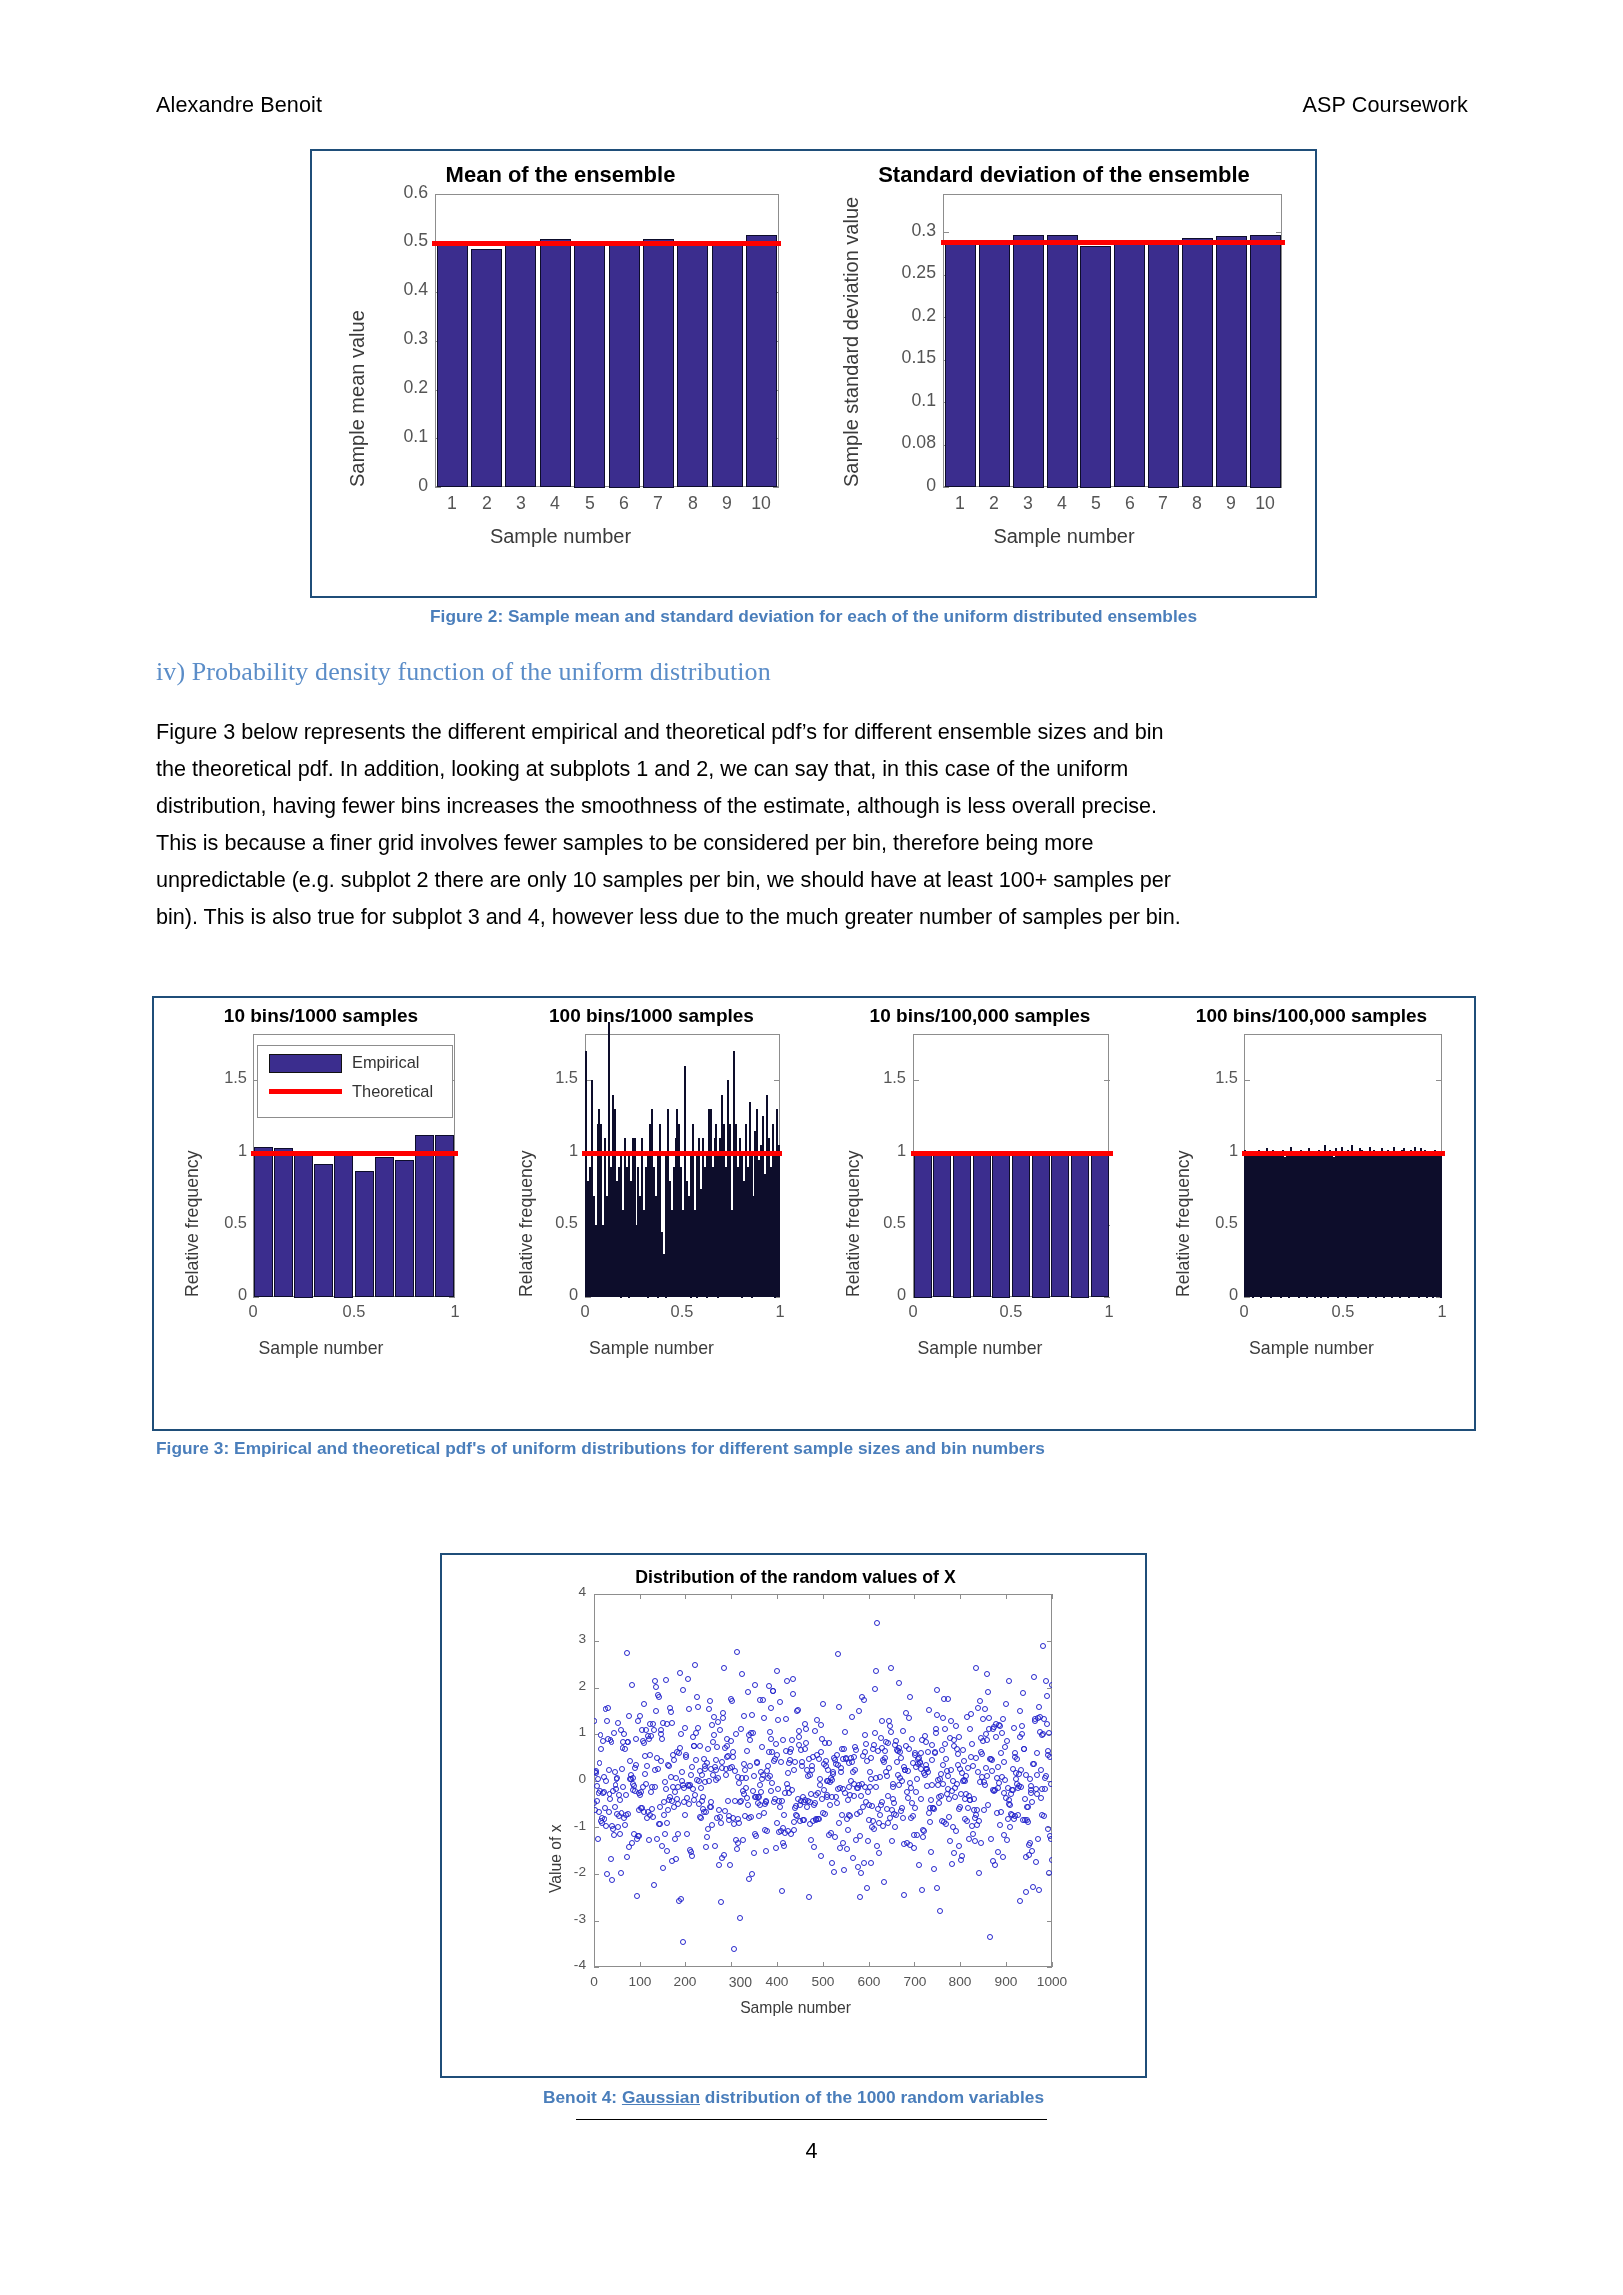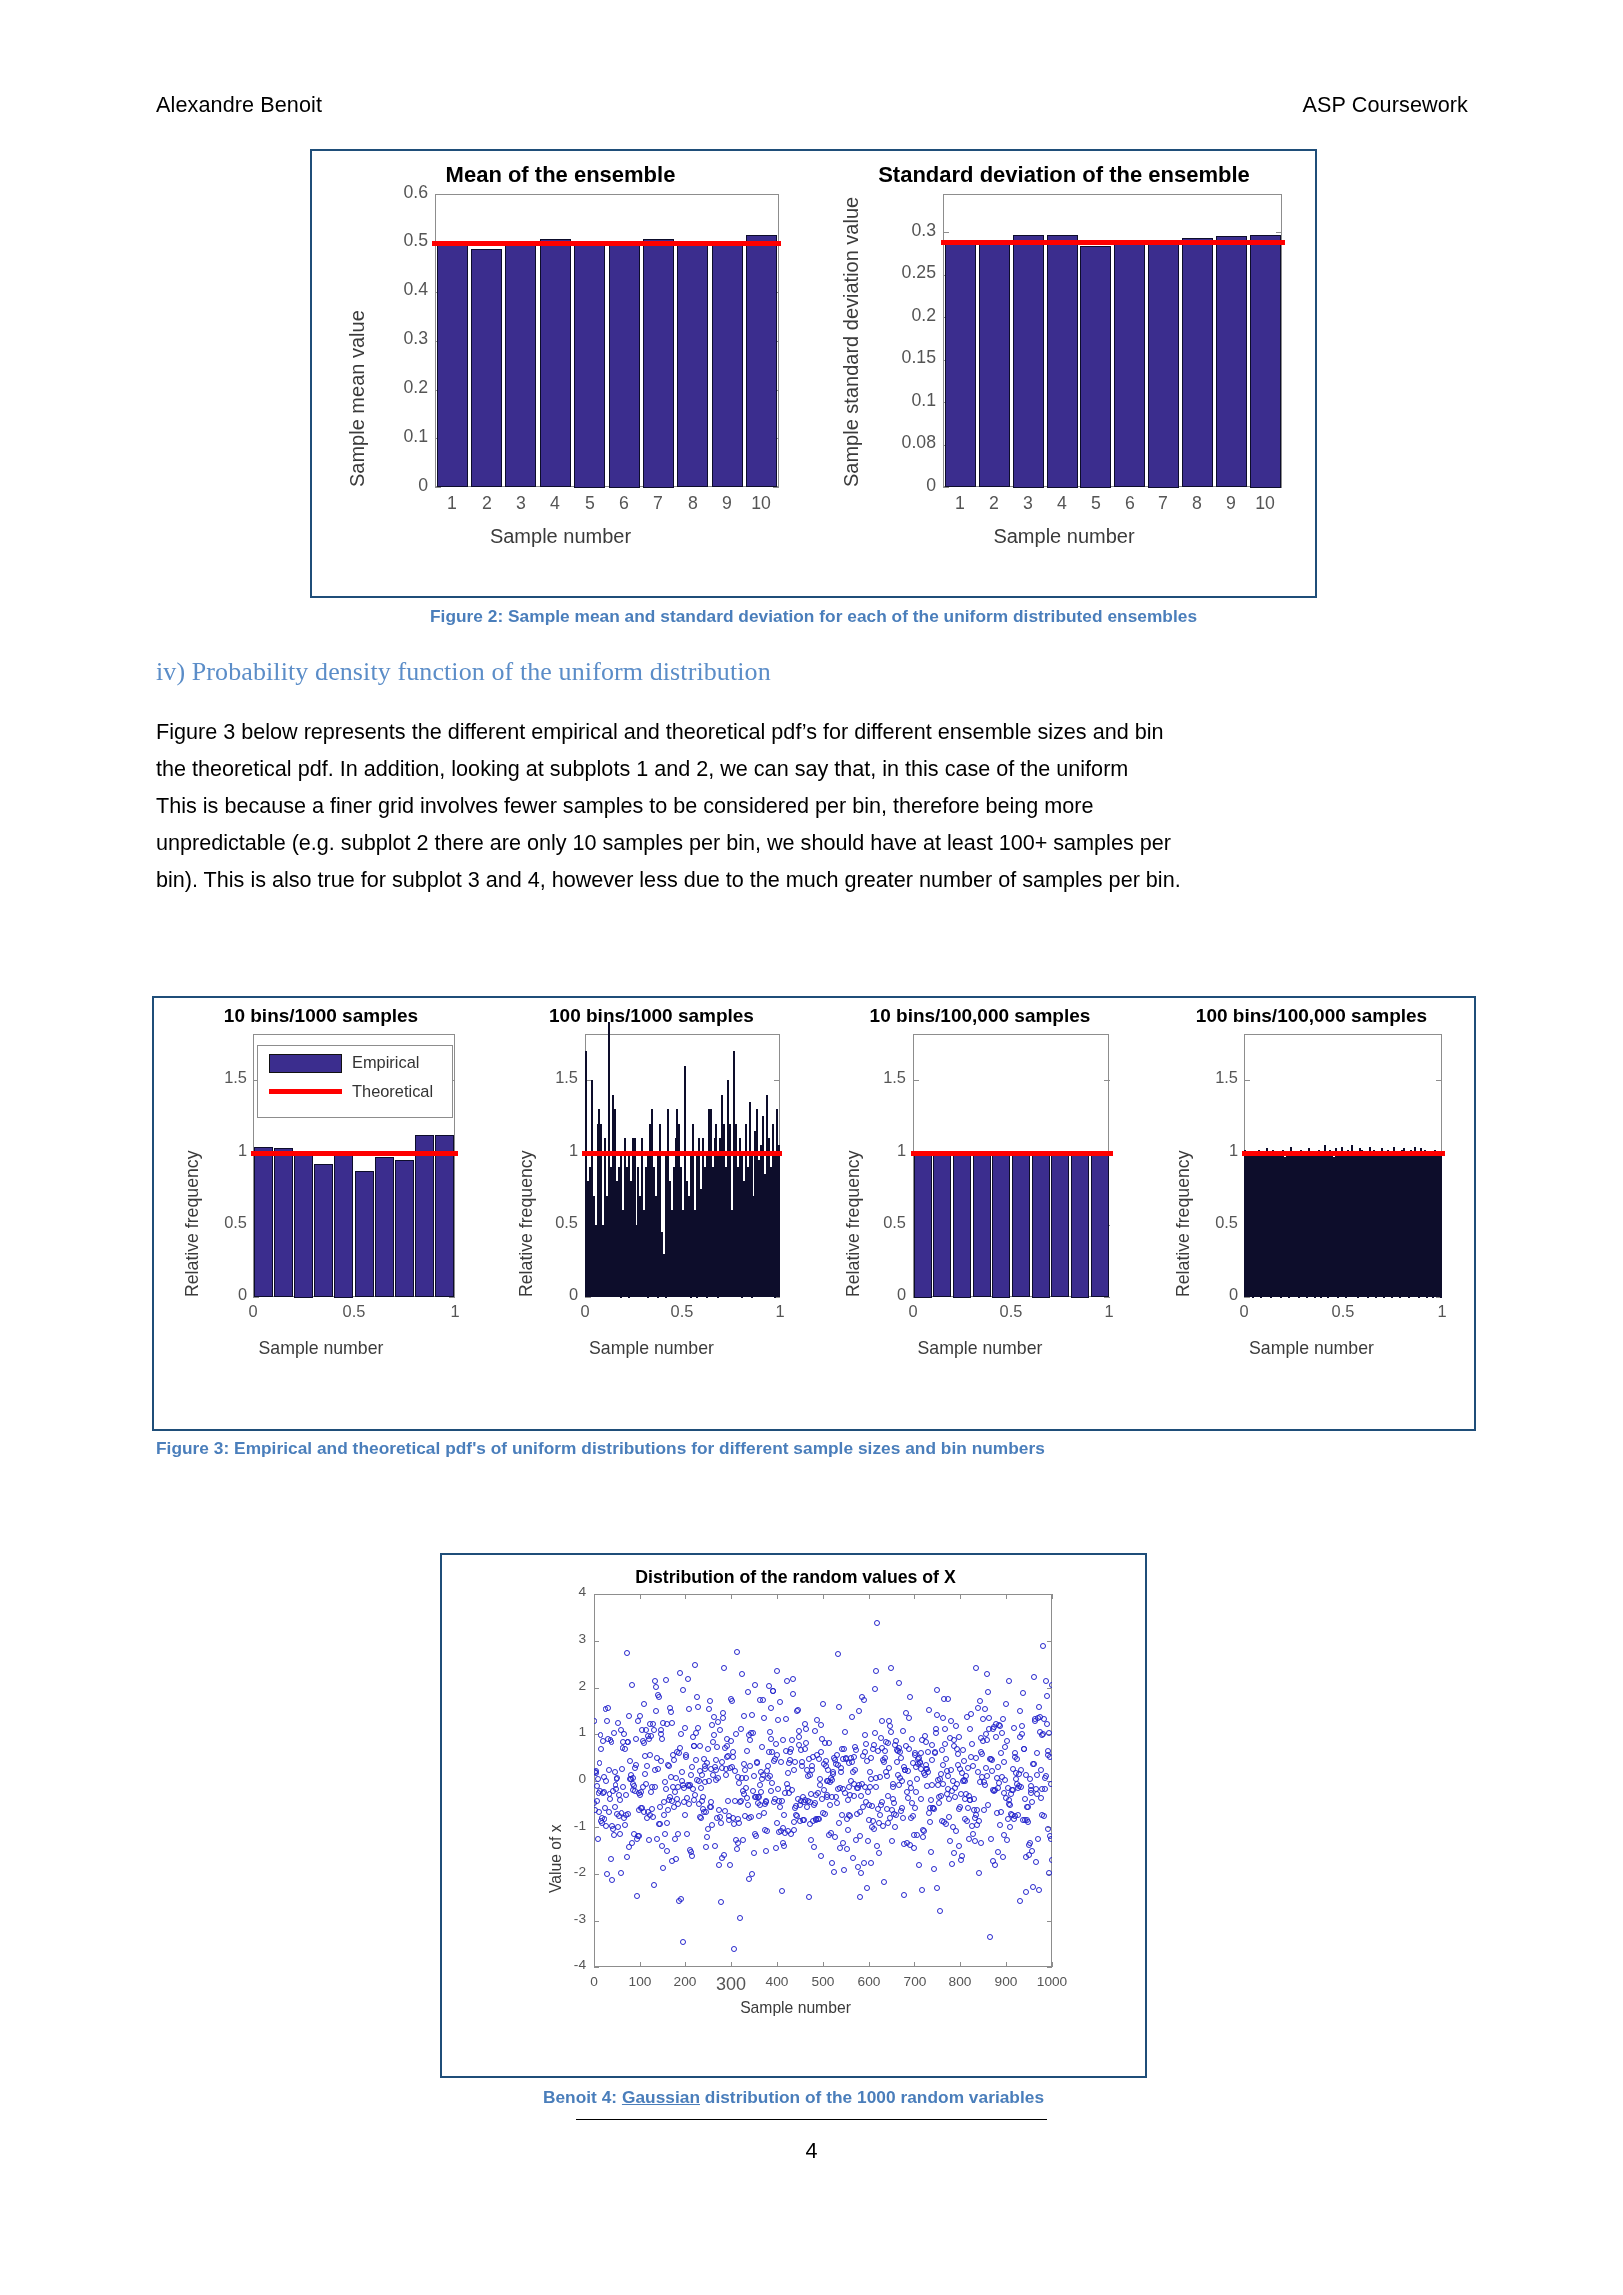--- a/index.html
+++ b/index.html
@@ -157,20 +157,21 @@
         <div class="ylab" style="left:31px;top:336px;font-size:20px;">Sample standard deviation value</div>
       </div>
     </div>
   <div class="cap" id="fig2cap" style="top: 606px; left: 310px; width: 1007px; text-align: center;">Figure 2: Sample mean and standard deviation for each of the uniform distributed ensembles</div>
 
   <div class="h4" style="left:156px;top:657px;">iv) Probability density function of the uniform distribution</div>
 
   <div class="para" id="para" style="left:156px;top:713px;width:1315px;">
       <div style="white-space:nowrap;">Figure 3 below represents the different empirical and theoretical pdf’s for different ensemble sizes and bin</div>
       <div style="white-space:nowrap;">the theoretical pdf. In addition, looking at subplots 1 and 2, we can say that, in this case of the uniform</div>
+      <div style="white-space:nowrap;">distribution, having fewer bins increases the smoothness of the estimate, although is less overall precise.</div>
       <div style="white-space:nowrap;">This is because a finer grid involves fewer samples to be considered per bin, therefore being more</div>
       <div style="white-space:nowrap;">unpredictable (e.g. subplot 2 there are only 10 samples per bin, we should have at least 100+ samples per</div>
       <div style="white-space:nowrap;">bin).  This is also true for subplot 3 and 4, however less due to the much greater number of samples per bin.</div>
     </div>
 
   <div class="figbox" id="fig3" style="left:152px;top:996px;width:1324px;height:435px;">
       <div class="plot" style="left:0px;top:0px;width:334px;height:435px;">
         <div class="ptitle" style="left:0;top:6.5px;width:334px;font-size:19px;">10 bins/1000 samples</div>
         <div class="axbox" style="left:99px;top:36px;width:202px;height:263px;"></div>
         <div class="ytick" style="left:49px;top:287px;width:44px;font-size:16.4px;">0</div>
@@ -520,21 +521,21 @@
         <div class="tickm" style="left:605px;top:39px;width:5.2px;height:1px;"></div>
         <div class="xtick" style="left:131px;top:419px;width:42px;font-size:13.7px;">0</div>
         <div class="tickm" style="left:152px;top:407px;width:1px;height:5.2px;"></div>
         <div class="tickm" style="left:152px;top:39px;width:1px;height:5.2px;"></div>
         <div class="xtick" style="left:177px;top:419px;width:42px;font-size:13.7px;">100</div>
         <div class="tickm" style="left:198px;top:407px;width:1px;height:5.2px;"></div>
         <div class="tickm" style="left:198px;top:39px;width:1px;height:5.2px;"></div>
         <div class="xtick" style="left:222px;top:419px;width:42px;font-size:13.7px;">200</div>
         <div class="tickm" style="left:243px;top:407px;width:1px;height:5.2px;"></div>
         <div class="tickm" style="left:243px;top:39px;width:1px;height:5.2px;"></div>
-        <div class="xtick" style="left:268px;top:419px;width:42px;font-size:18px;">300</div>
+        <div class="xtick" style="left:268px;top:419px;width:42px;font-size:14px;text-align:right;">300</div>
         <div class="tickm" style="left:289px;top:407px;width:1px;height:5.2px;"></div>
         <div class="tickm" style="left:289px;top:39px;width:1px;height:5.2px;"></div>
         <div class="xtick" style="left:314px;top:419px;width:42px;font-size:13.7px;">400</div>
         <div class="tickm" style="left:335px;top:407px;width:1px;height:5.2px;"></div>
         <div class="tickm" style="left:335px;top:39px;width:1px;height:5.2px;"></div>
         <div class="xtick" style="left:360px;top:419px;width:42px;font-size:13.7px;">500</div>
         <div class="tickm" style="left:381px;top:407px;width:1px;height:5.2px;"></div>
         <div class="tickm" style="left:381px;top:39px;width:1px;height:5.2px;"></div>
         <div class="xtick" style="left:406px;top:419px;width:42px;font-size:13.7px;">600</div>
         <div class="tickm" style="left:427px;top:407px;width:1px;height:5.2px;"></div>

